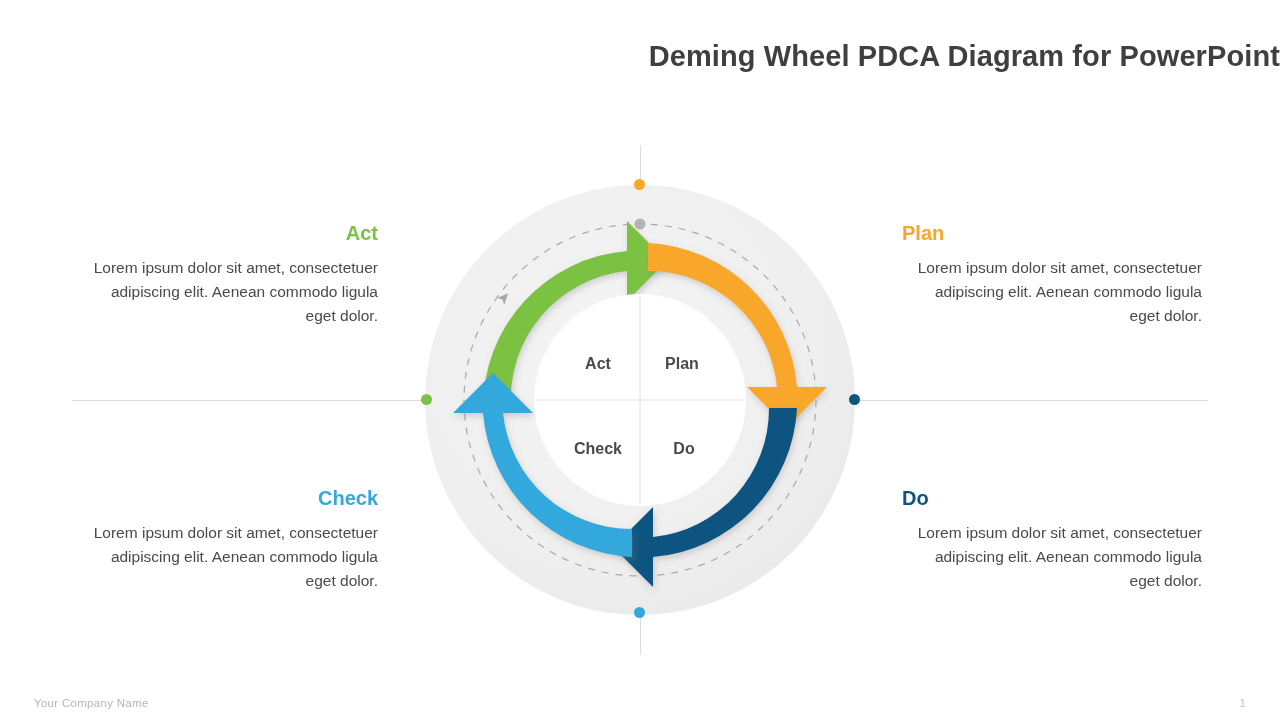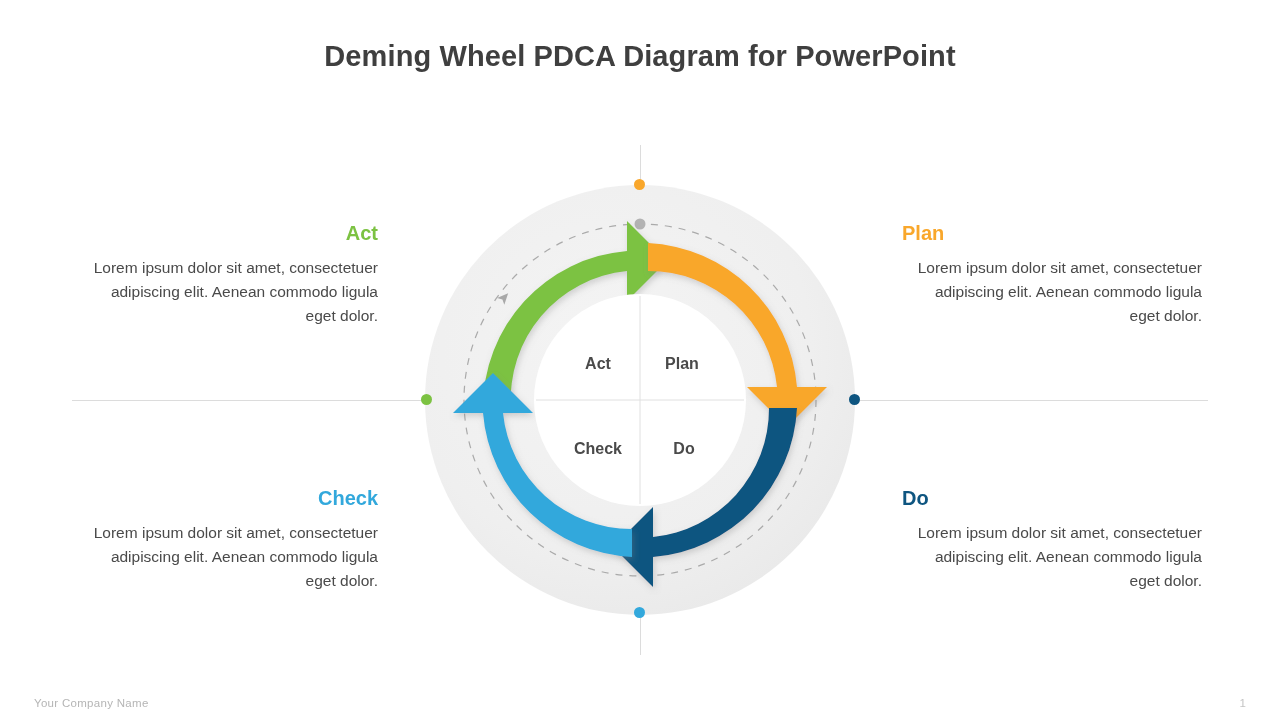--- a/index.html
+++ b/index.html
@@ -125,21 +125,21 @@
     font-size: 11.5px;
     color: #c4c4c4;
   }
 </style>
 </head>
 <body>
 
 <div class="guide-h"></div>
 <div class="guide-v"></div>
 
-<div id="slide-title" style="color: rgb(63, 63, 63);">Deming Wheel PDCA Diagram for PowerPoint</div>
+<div id="slide-title" style="color: rgb(63, 63, 63); text-align: right;">Deming Wheel PDCA Diagram for PowerPoint</div>
 
 <div id="wheel">
   <svg width="470" height="470" viewBox="0 0 470 470" xmlns="http://www.w3.org/2000/svg">
     <defs>
       <radialGradient id="outerGrad" cx="42%" cy="38%" r="68%">
         <stop offset="0%" stop-color="#f4f4f4"></stop>
         <stop offset="70%" stop-color="#efefef"></stop>
         <stop offset="100%" stop-color="#e9e9e9"></stop>
       </radialGradient>
       <filter id="arrowShadow" x="-25%" y="-25%" width="150%" height="150%">

